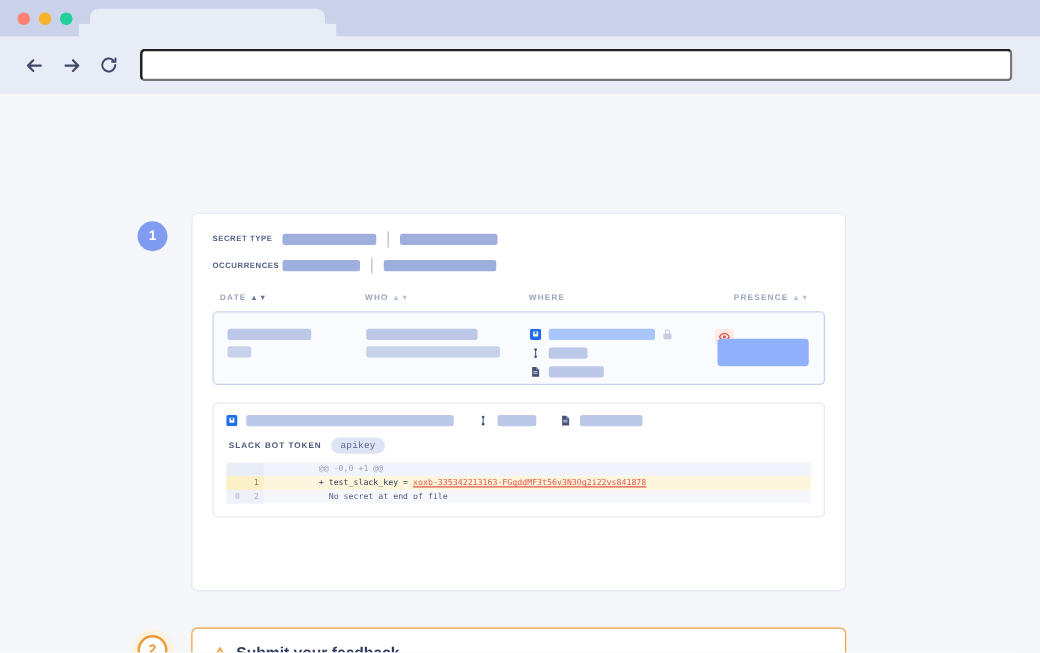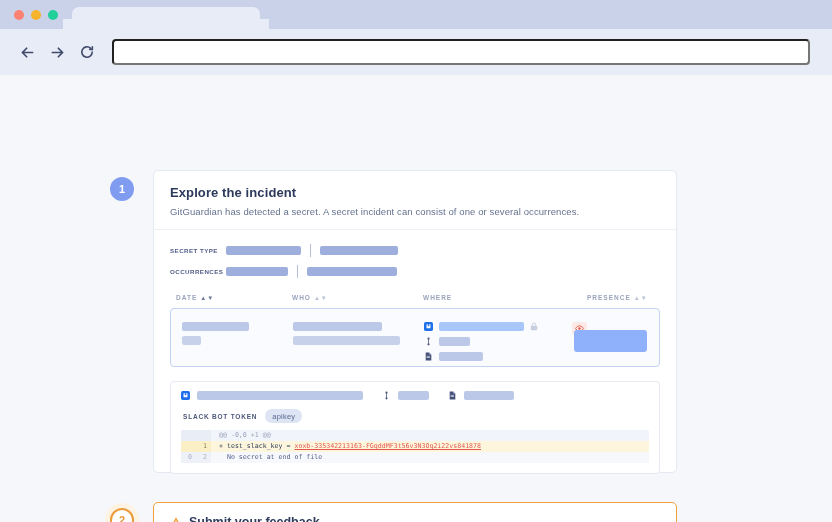--- a/index.html
+++ b/index.html
@@ -148,30 +148,30 @@
   }
   .diff-top { display: flex; align-items: center; gap: 7px; margin-bottom: 9px; }
 
   .tag-line { display: flex; align-items: center; gap: 8px; margin: 0 0 7px 2px; }
   .tag-name {
     font-size: 6.5px; font-weight: 700; color: #4b5779; letter-spacing: .8px;
     text-transform: uppercase;
   }
   .pill {
     background: #dde4f3; color: #5b6890; font-size: 7.5px;
-    padding: 2.5px 7px; border-radius: 9px; letter-spacing: .2px;
+    padding: 2.5px 7px; border-radius: 9px; letter-spacing: .2px; font-family: Liberation Mono, monospace;
   }
 
   .diff {
     font-family: "DejaVu Sans Mono", monospace; font-size: 6.6px; line-height: 11px;
     border-radius: 2px; overflow: hidden;
   }
   .dline { display: flex; white-space: pre; }
   .dline .gut { width: 15px; text-align: right; padding-right: 4px; color: #a8b0c4; flex: none; }
-  .dline .txt { padding-left: 8px; flex: 1; }
+  .dline .txt { padding-left: 8px; flex: 1; margin-left: 36px; }
   .dline.hunk { background: #f1f4fa; color: #9aa3ba; }
   .dline.hunk .gut { background: #e9edf6; }
   .dline.add { background: #fdf6dd; color: #2f3b56; }
   .dline.add .gut { background: #fbf0c5; color: #8d8460; }
   .dline.ctx { background: #f6f8fc; color: #55608a; }
   .dline.ctx .gut { background: #eef1f8; color: #a8b0c4; }
   .secret {
     color: #e2574c; text-decoration: underline; text-decoration-color: #e2574c;
   }
 
@@ -228,24 +228,20 @@
 
       <div class="step-badge one">
         <span>1</span>
       </div>
       <div class="step-badge two">
         <span>2</span>
       </div>
 
       <div class="card card1">
 
-        <div class="card-head">
-          <h2 class="card-title">Explore the incident</h2>
-          <p class="card-sub">GitGuardian has detected a secret. A secret incident can consist of one or several occurrences.</p>
-        </div>
 
         <div class="card-body">
 
           <div class="meta-row">
             <span class="meta-label">SECRET TYPE</span>
             <span class="sk" style="width:75px"></span>
             <span class="divider-v"></span>
             <span class="sk" style="width:78px"></span>
           </div>
           <div class="meta-row">

